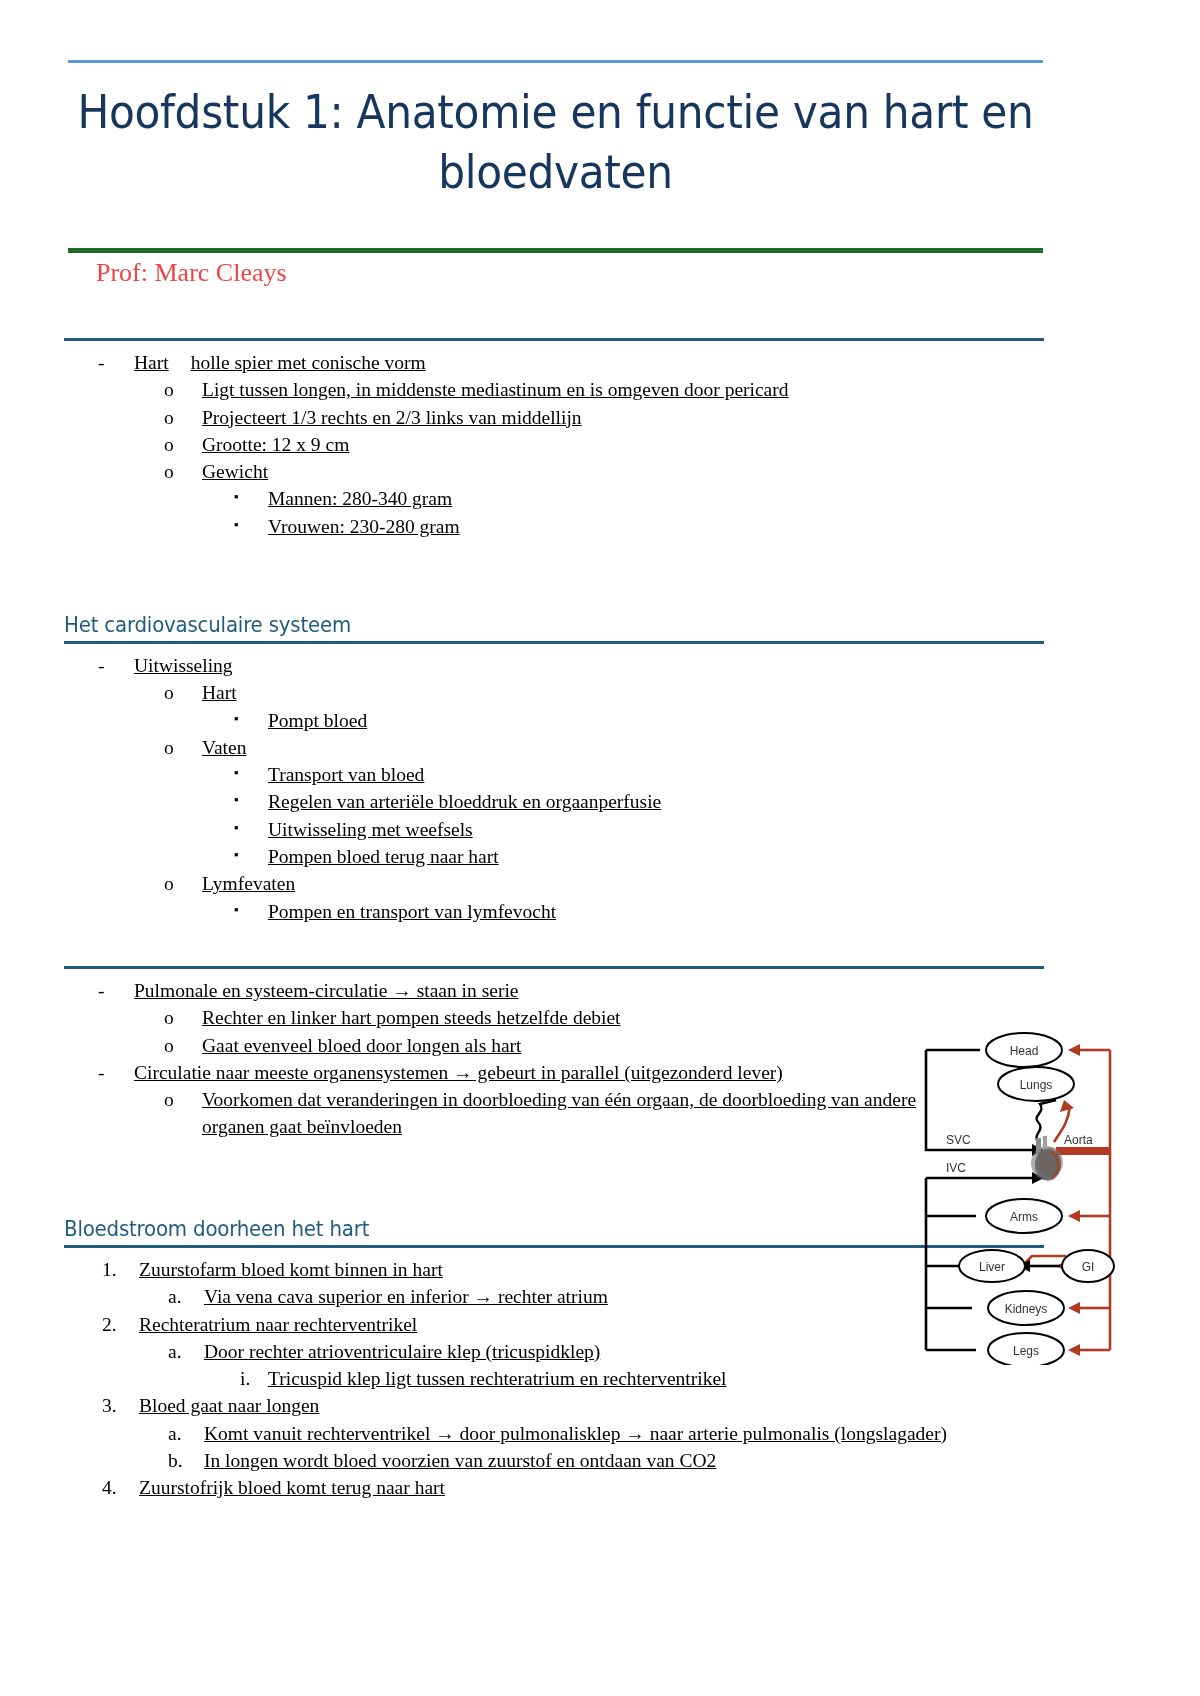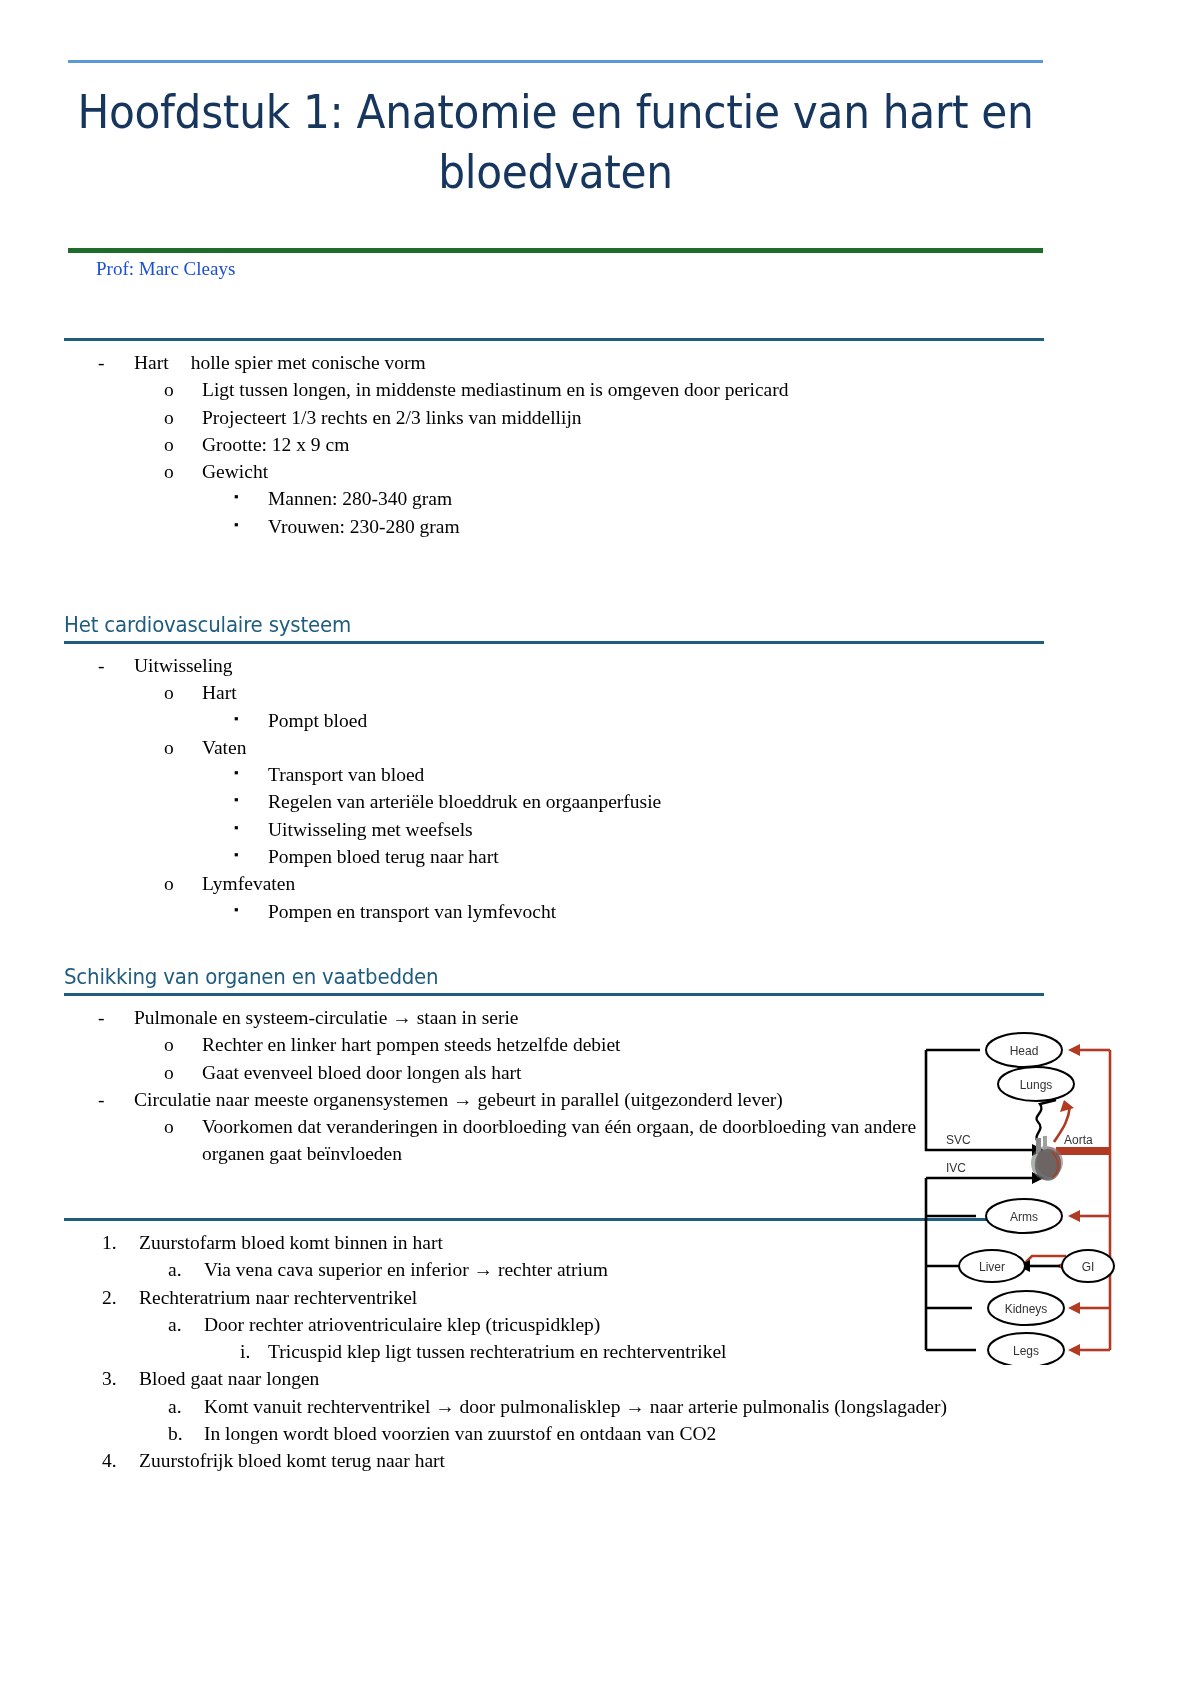--- a/index.html
+++ b/index.html
@@ -41,22 +41,22 @@
   }
   .author-rule {
     position: absolute;
     left: 68px; top: 248px;
     width: 975px; height: 5px;
     background: #1F6B29;
   }
   .author-line {
     position: absolute;
     left: 96px; top: 258px;
-    font-size: 19px;
-    color: #1d4ed8;
+    font-size: 26px;
+    color: #ef4444;
   }
   
   .section {
     position: absolute;
     left: 64px;
     width: 980px;
   }
   .sec-heading {
     font-family: "DejaVu Sans Condensed", "Liberation Sans", sans-serif;
     font-size: 22px;
@@ -83,21 +83,21 @@
     color: #000;
     display: flex;
     align-items: flex-start;
   }
   .marker {
     flex: 0 0 auto;
     display: inline-block;
     text-align: left;
     color: #000;
   }
-  .txt { flex: 1 1 auto; }
+  .txt { flex: 1 1 auto; text-decoration: underline; }
 
   
   .lvl1 { margin-left: 34px; }
   .lvl1 .marker { width: 36px; }
   .lvl2 { margin-left: 100px; }
   .lvl2 .marker { width: 38px; }
   .lvl3 { margin-left: 170px; }
   .lvl3 .marker { width: 34px; font-size: 13px; line-height: 1.9; }
 
   .num1 { margin-left: 38px; }
@@ -202,21 +202,20 @@
         <span class="txt">Lymfevaten</span>
       </li>
       <li class="li lvl3">
         <span class="marker">▪</span>
         <span class="txt">Pompen en transport van lymfevocht</span>
       </li>
     </ul>
   </div>
 
   <div class="section" style="top:964px;">
-    <div class="sec-heading">Schikking van organen en vaatbedden</div>
     <div class="sec-rule"></div>
     <ul class="outline">
       <li class="li lvl1">
         <span class="marker">-</span>
         <span class="txt">Pulmonale en systeem-circulatie → staan in serie</span>
       </li>
       <li class="li lvl2">
         <span class="marker">o</span>
         <span class="txt">Rechter en linker hart pompen steeds hetzelfde debiet</span>
       </li>
@@ -229,20 +228,21 @@
         <span class="txt">Circulatie naar meeste organensystemen → gebeurt in parallel (uitgezonderd lever)</span>
       </li>
       <li class="li lvl2" style="width:800px;">
         <span class="marker">o</span>
         <span class="txt">Voorkomen dat veranderingen in doorbloeding van één orgaan, de doorbloeding van andere organen gaat beïnvloeden</span>
       </li>
     </ul>
   </div>
 
   <div class="section" style="top:1216px;">
+    <div class="sec-heading">Bloedstroom doorheen het hart</div>
     <div class="sec-rule"></div>
     <ol class="outline">
       <li class="li num1">
         <span class="marker">1.</span>
         <span class="txt">Zuurstofarm bloed komt binnen in hart</span>
       </li>
       <li class="li num2">
         <span class="marker">a.</span>
         <span class="txt">Via vena cava superior en inferior → rechter atrium</span>
       </li>

